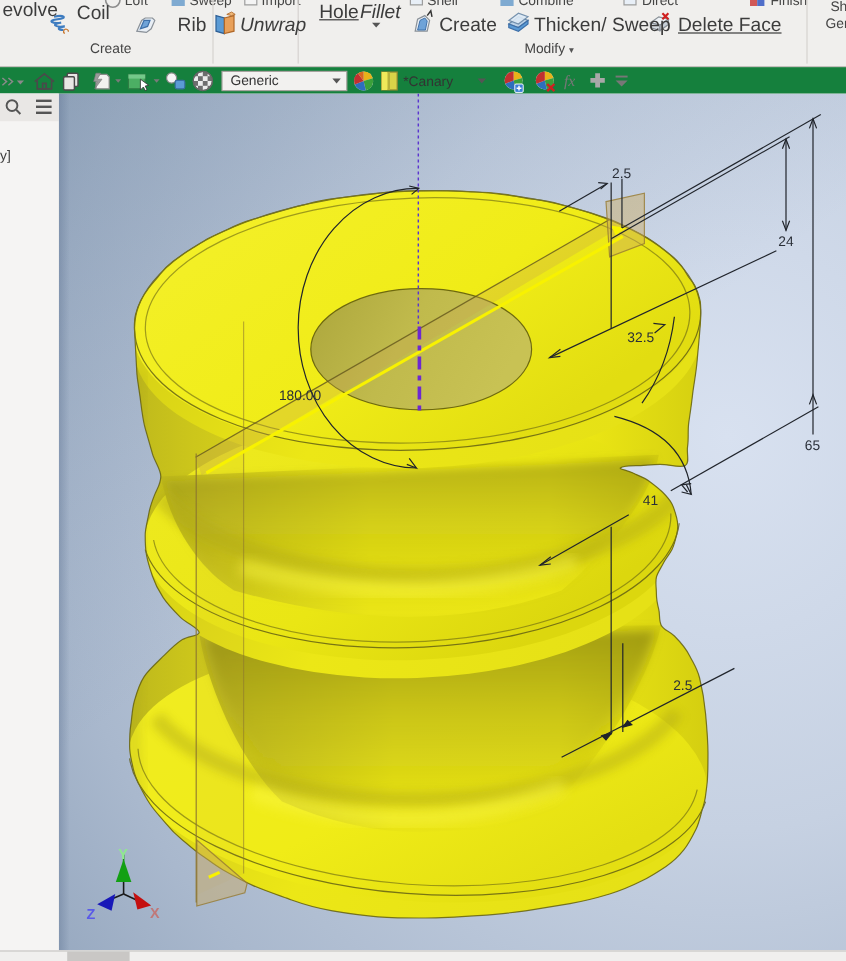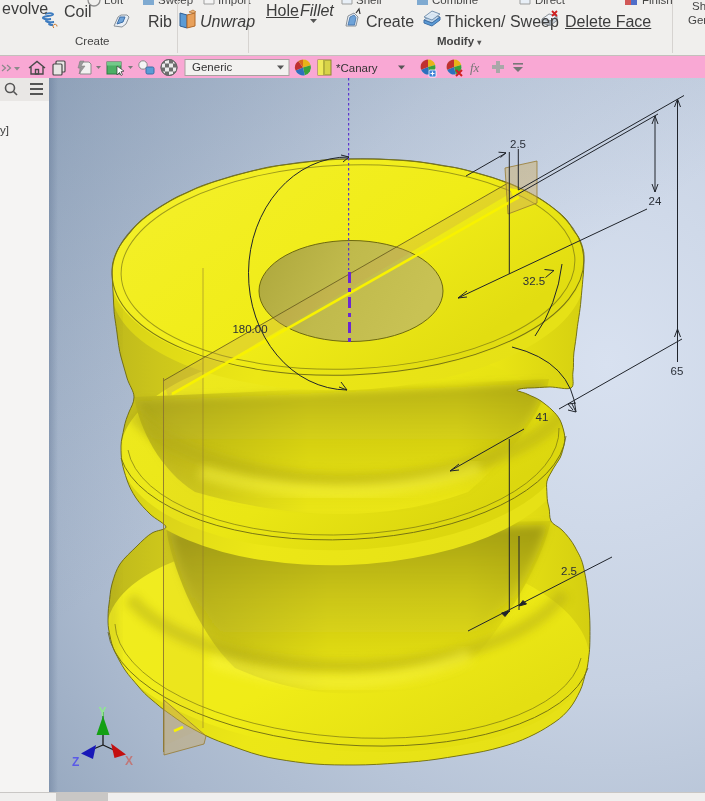--- a/index.html
+++ b/index.html
@@ -5,21 +5,21 @@
   html,body{margin:0;padding:0;}
   body{width:705px;height:801px;overflow:hidden;position:relative;
        font-family:"Liberation Sans",sans-serif;background:#f0efed;}
   .abs{position:absolute;}
   
   #ribbon{left:0;top:0;width:705px;height:55px;background:#f0efed;overflow:hidden;}
   .rlbl{position:absolute;font-size:16px;color:#3c3c3c;white-space:nowrap;}
   .glbl{position:absolute;font-size:11.5px;color:#444;}
   .vsep{position:absolute;top:0;width:1px;height:53px;background:#d6d3d0;}
   
-  #qat{left:0;top:55px;width:705px;height:23px;background:#f9a8d4;border-top:1px solid #c3c0bc;box-sizing:border-box;}
+  #qat{left:0;top:55px;width:705px;height:23px;background:#15803d;border-top:1px solid #c3c0bc;box-sizing:border-box;}
   
   #lpanel{left:0;top:78px;width:49px;height:714px;background:#f5f4f3;}
   #lpanelbar{left:0;top:78px;width:49px;height:23px;background:#e9e7e5;}
   
   #bstrip{left:0;top:792px;width:705px;height:9px;background:#f0efee;border-top:1px solid #c9c7c5;box-sizing:border-box;}
 </style>
 </head>
 <body>
 
 <div id="ribbon" class="abs">
@@ -90,21 +90,21 @@
   <div class="rlbl" style="left:64px;top:3px;">Coil</div>
   <div class="rlbl" style="left:148px;top:13px;">Rib</div>
   <div class="rlbl" style="left:200px;top:13px;font-style:italic;">Unwrap</div>
   <div class="rlbl" style="left:266px;top:2px;text-decoration:underline;">Hole</div>
   <div class="rlbl" style="left:300px;top:2px;font-style:italic;">Fillet</div>
   <div class="rlbl" style="left:366px;top:13px;">Create</div>
   <div class="rlbl" style="left:445px;top:13px;">Thicken/ Sweep</div>
   <div class="rlbl" style="left:565px;top:13px;text-decoration:underline;">Delete Face</div>
 
   <div class="glbl" style="left:75px;top:35px;">Create</div>
-  <div class="glbl" style="left:437px;top:35px;font-weight:bold;">Modify <span style="font-size:8px;color:#555;">▾</span></div>
+  <div class="glbl" style="left:437px;top:35px;">Modify <span style="font-size:8px;color:#555;">▾</span></div>
   <div class="glbl" style="left:692px;top:0px;">Sh</div>
   <div class="glbl" style="left:688px;top:14px;">Gen</div>
   <div class="glbl" style="left:716px;top:38px;text-align:right;">Ex</div>
 </div>
 
 <div id="qat" class="abs"><svg width="705" height="23" viewBox="0 0 705 23">
   <g stroke="#8a8a8a" fill="none" stroke-width="1.2">
     <path d="M 2,9 L 5.5,12 L 2,15"></path>
         <path d="M 7,9 L 10.5,12 L 7,15"></path>
   </g>

